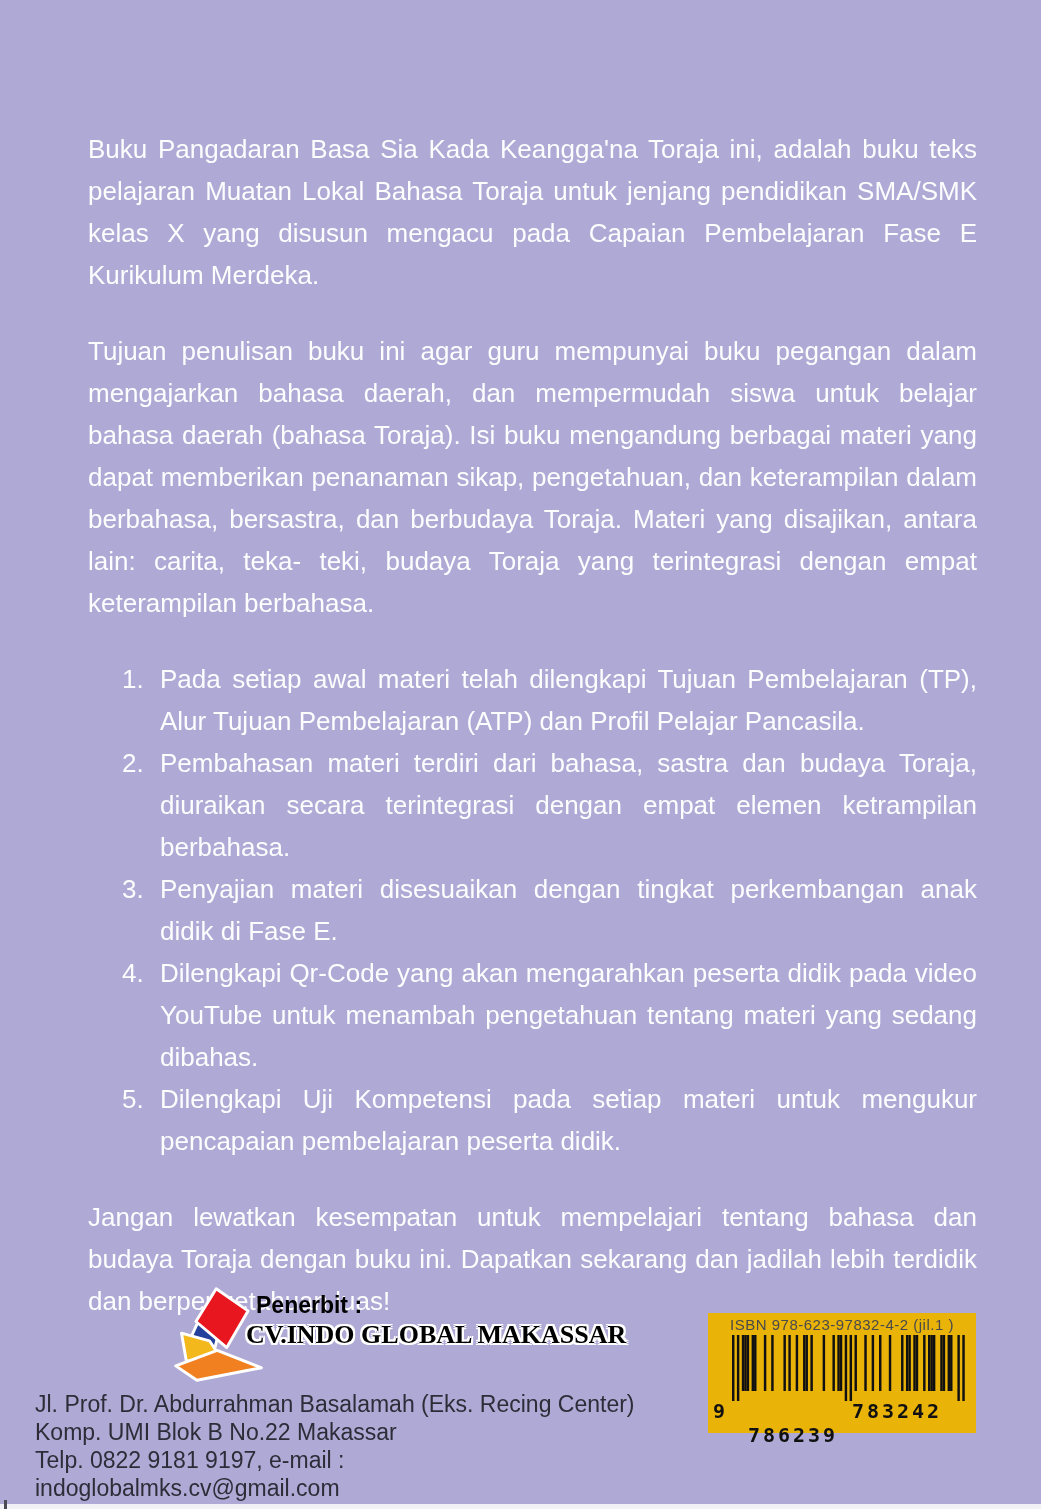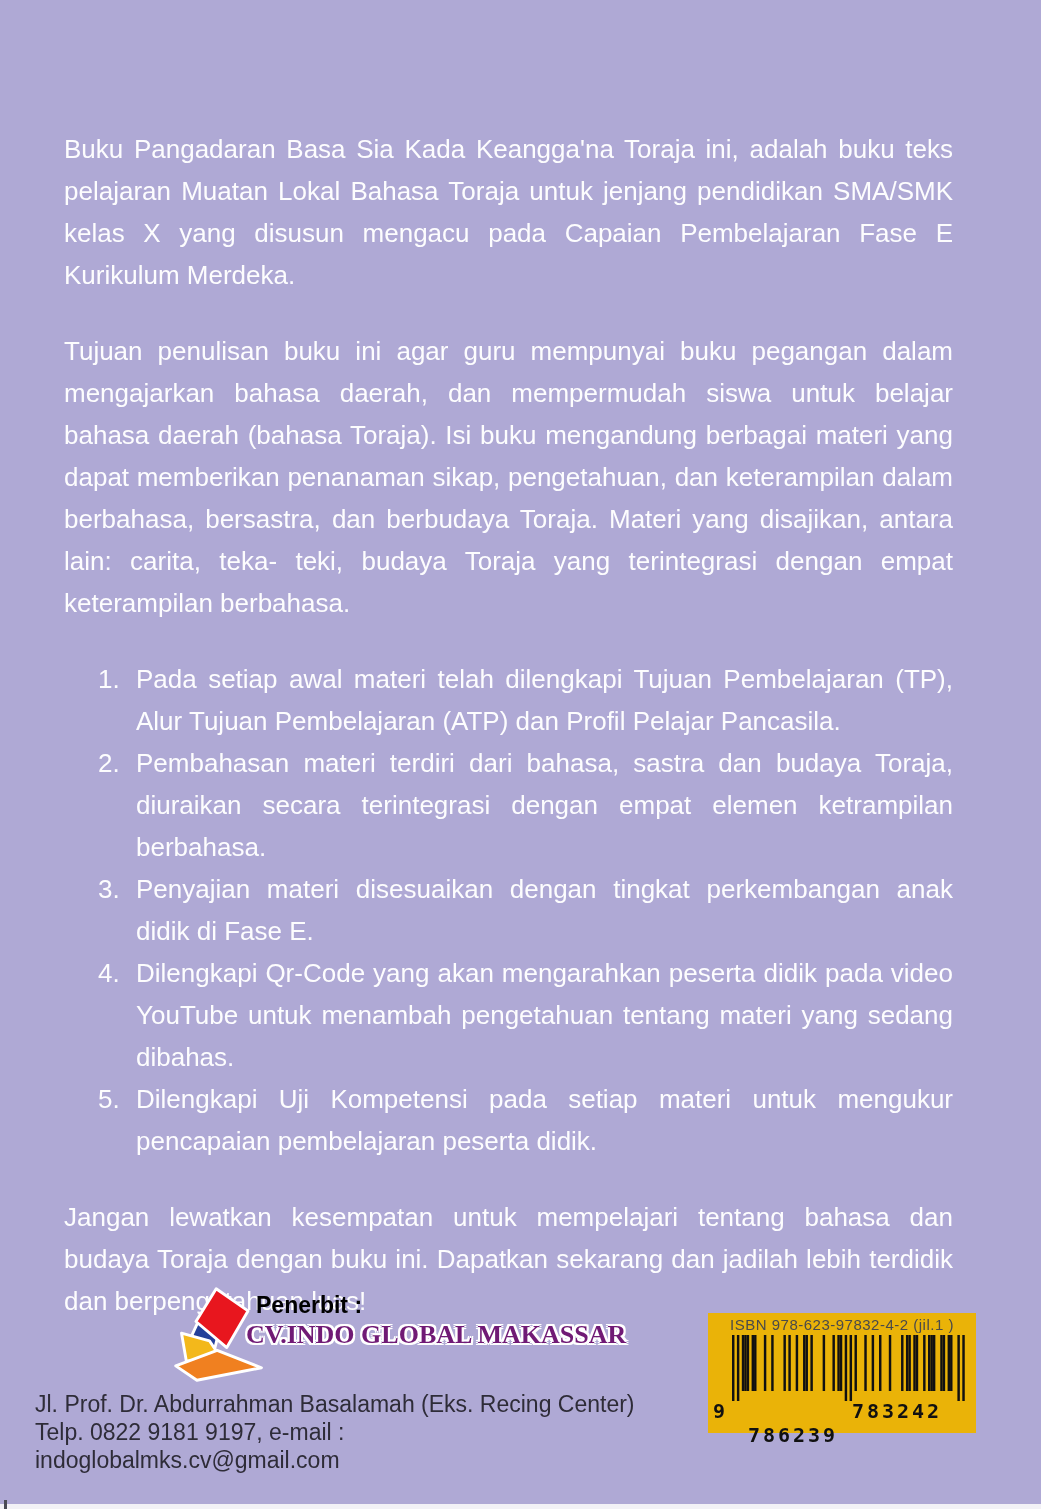--- a/index.html
+++ b/index.html
@@ -6,40 +6,40 @@
   .page{
     position:relative;
     width:1041px;height:1509px;
     background:#afa9d5;
     font-family:"Liberation Sans", sans-serif;
     overflow:hidden;
     margin:0 auto;
   }
   .content{
     position:absolute;
-    left:64px;top:128px;width:889px;
+    left:88px;top:128px;width:889px;
     color:#fdfdfe;
     font-size:26px;line-height:42px;
   }
   .para{margin:0 0 34px 0;text-align:justify;}
   .heading{margin:0;text-align:left;}
   .list{margin:0 0 34px 0;}
   .li{position:relative;padding-left:72px;}
   .li .num{position:absolute;left:34px;top:0;}
   .li .li-text{display:block;text-align:justify;}
   .closing{margin:0;text-align:justify;}
 
   
   .publisher-block{position:absolute;left:168px;top:1280px;width:420px;height:112px;}
   .logo{position:absolute;left:0;top:2px;width:106px;height:106px;}
   .pub-label{position:absolute;left:88px;top:12px;font-size:23px;font-weight:bold;color:#000000;}
   .pub-name{
     position:absolute;left:78px;top:40px;
     font-family:"Liberation Serif", serif;
-    font-size:26px;font-weight:bold;color:#701a75;
+    font-size:26px;font-weight:bold;color:#000000;
     letter-spacing:0px;white-space:nowrap;
     text-shadow:-2px -2px 0 #fff,2px -2px 0 #fff,-2px 2px 0 #fff,2px 2px 0 #fff,0 -2px 0 #fff,0 2px 0 #fff,-2px 0 0 #fff,2px 0 0 #fff;
   }
   .address{
     position:absolute;left:35px;top:1390px;width:600px;
     text-align:left;color:#2e2c38;
     font-size:23px;line-height:28px;
   }
   .barcode-box{
     position:absolute;left:708px;top:1313px;width:268px;height:120px;
@@ -103,20 +103,21 @@
       <polygon points="50,6 83,29 61,67 29,40" fill="#e8161e" stroke="#ffffff" stroke-width="3" stroke-linejoin="round"></polygon>
       <polygon points="14,52 43,60 57,81 19,81" fill="#f3b81b" stroke="#ffffff" stroke-width="3" stroke-linejoin="round"></polygon>
       <polygon points="8,86 51,70 97,88 30,101" fill="#f08020" stroke="#ffffff" stroke-width="3" stroke-linejoin="round"></polygon>
     </svg>
     <div class="pub-label">Penerbit :</div>
     <div class="pub-name">CV.INDO GLOBAL MAKASSAR</div>
   </div>
 
   <div class="address">
     <div>Jl. Prof. Dr. Abdurrahman Basalamah (Eks. Recing Center)</div>
+    <div>Komp. UMI Blok B No.22 Makassar</div>
     <div>Telp. 0822 9181 9197, e-mail : indoglobalmks.cv@gmail.com</div>
   </div>
 
   <div class="barcode-box">
     <div class="isbn-label">ISBN 978-623-97832-4-2 (jil.1 )</div>
     <svg class="bars" id="barcode-svg" width="234" height="70" xmlns="http://www.w3.org/2000/svg">
         <rect x="0.00" y="0" width="2.45" height="66" fill="#111"></rect>
         <rect x="4.90" y="0" width="2.45" height="66" fill="#111"></rect>
         <rect x="9.80" y="0" width="2.45" height="56" fill="#111"></rect>
         <rect x="12.25" y="0" width="2.45" height="56" fill="#111"></rect>

